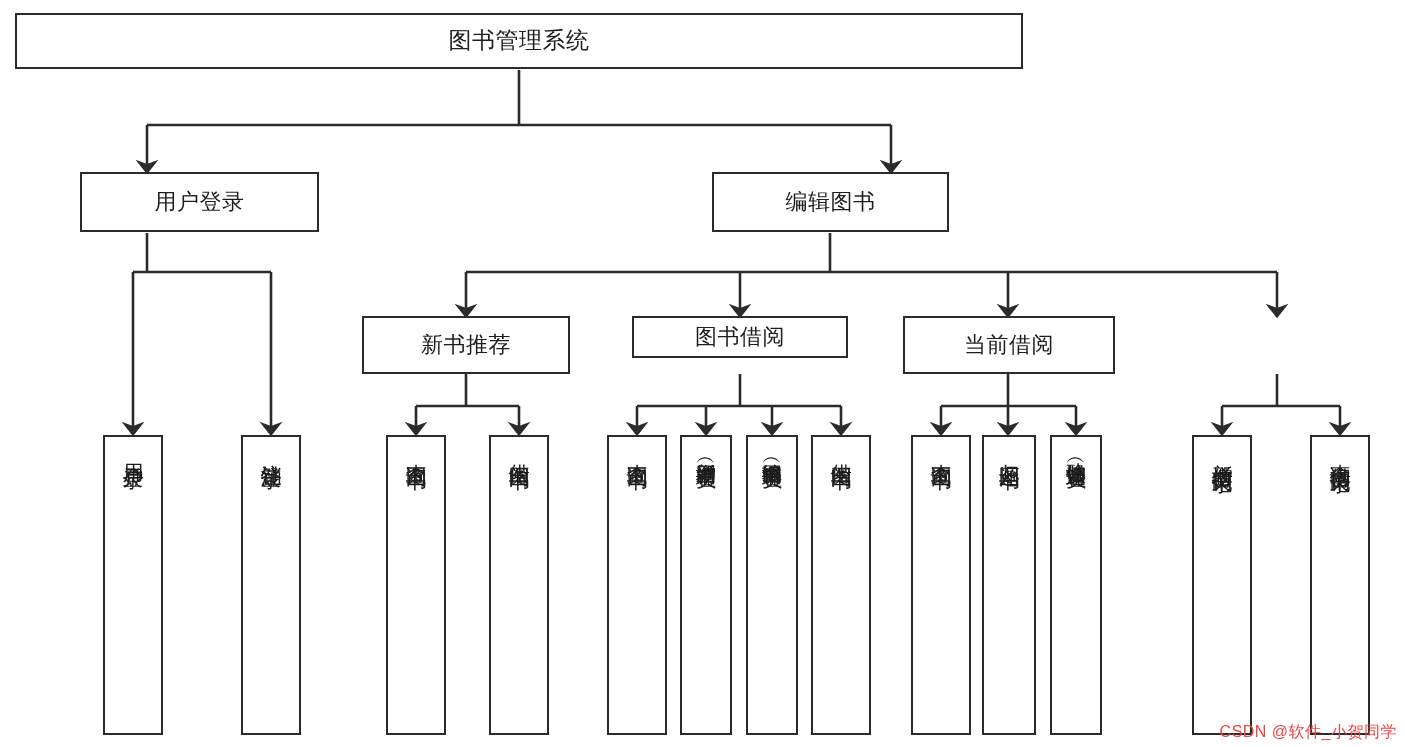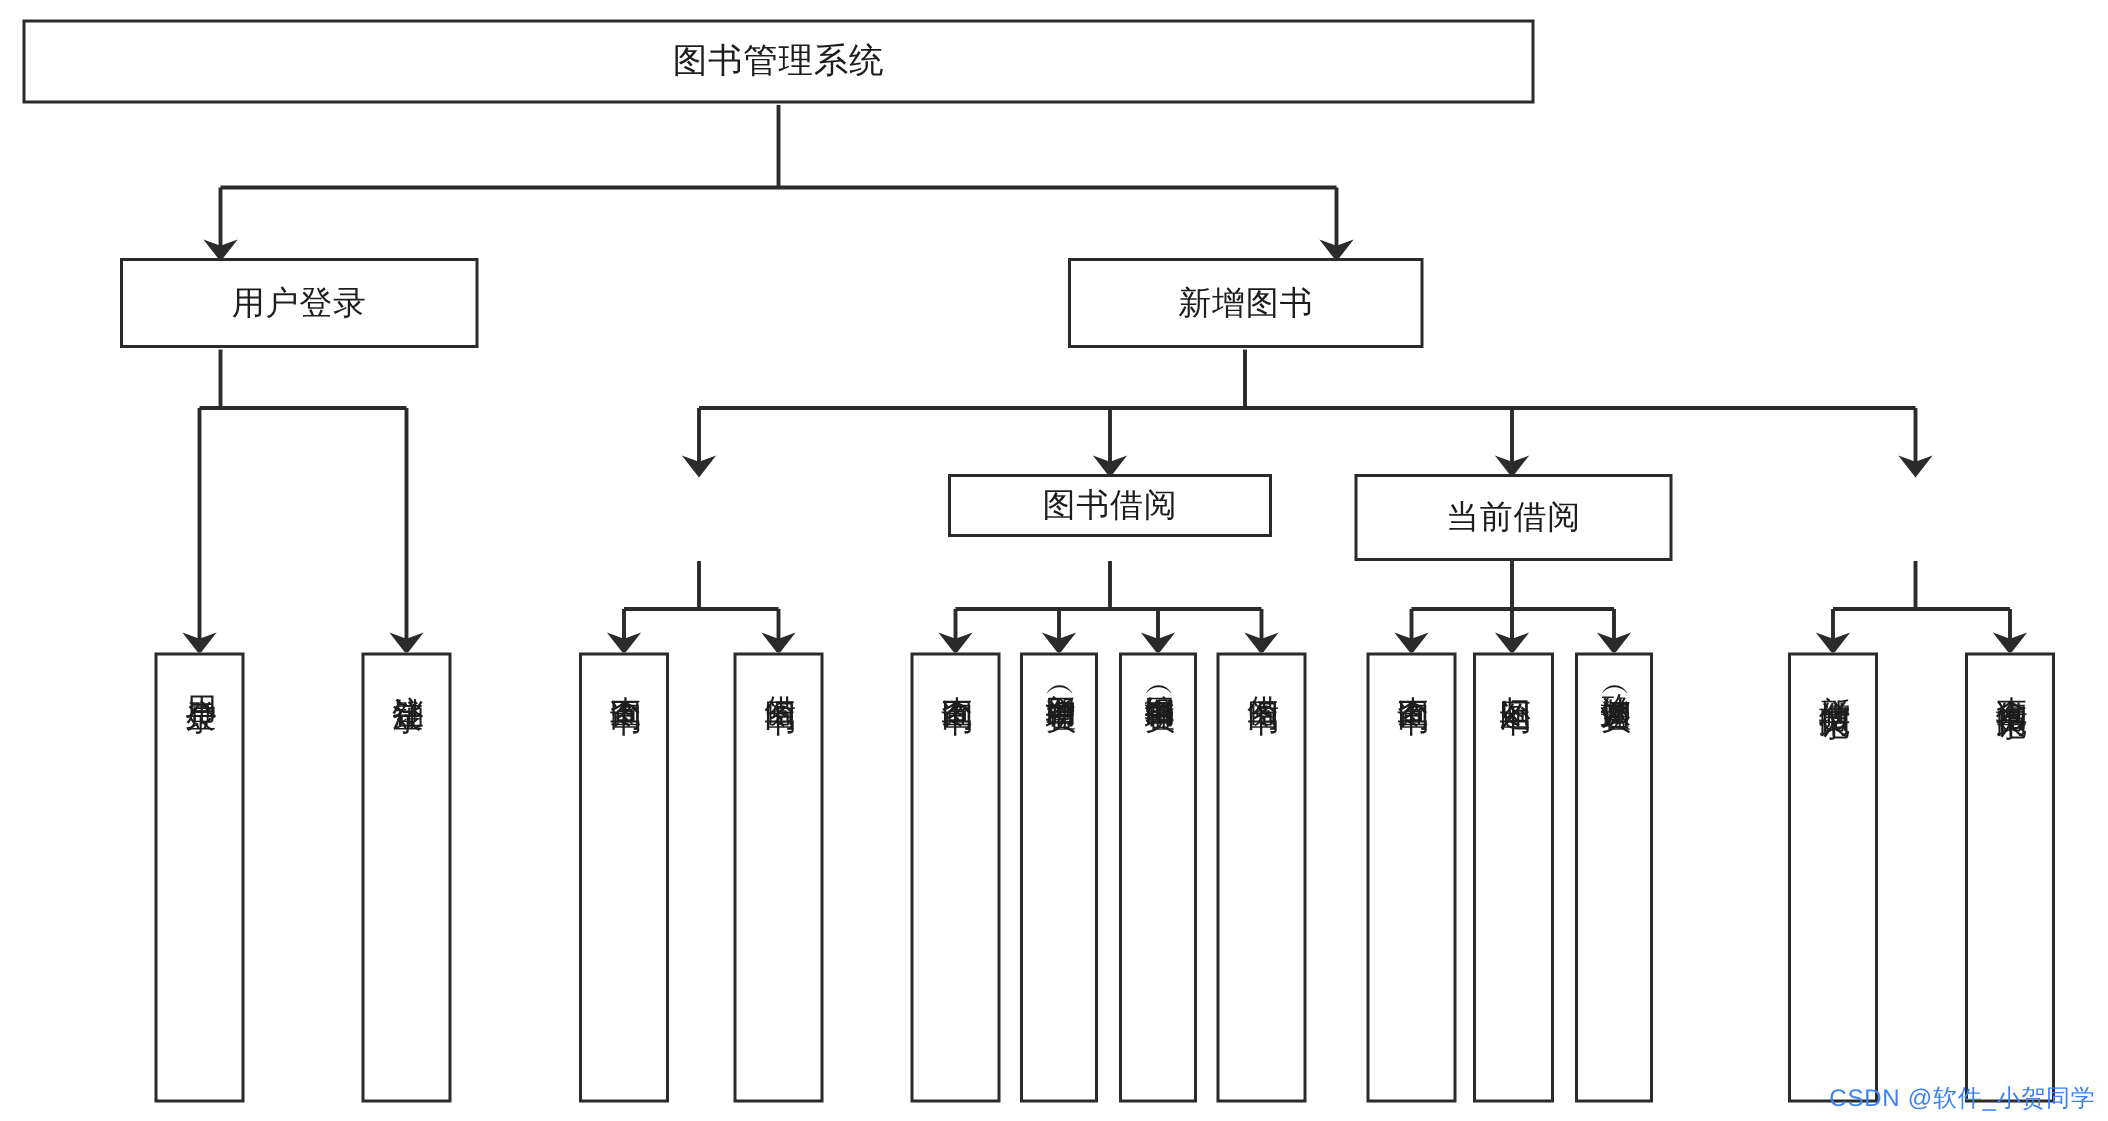--- a/index.html
+++ b/index.html
@@ -67,21 +67,21 @@
   }
   .node.vert.tall-text .node-label {
     font-size: 20px;
     letter-spacing: 1px;
   }
   .watermark {
     position: absolute;
     right: 8px;
     bottom: 4px;
     font-size: 16px;
-    color: #3b82f6;
+    color: #ef4444;
     white-space: nowrap;
     z-index: 5;
     letter-spacing: 0.5px;
     margin-left: 12px;
   }
 </style>
 </head>
 <body>
 
 <div id="diagram-root">
@@ -137,23 +137,26 @@
   </svg>
 
   <div class="node horiz root" style="left:15px; top:13px; width:1008px; height:56px;">
     <span class="node-label">图书管理系统</span>
   </div>
 
   <div class="node horiz" style="left:80px; top:172px; width:239px; height:60px;">
     <span class="node-label">用户登录</span>
   </div>
   <div class="node horiz" style="left:712px; top:172px; width:237px; height:60px;">
-    <span class="node-label">新增图书</span>
-  </div>
-
+    <span class="node-label">编辑图书</span>
+  </div>
+
+  <div class="node horiz" style="left:362px; top:316px; width:208px; height:58px;">
+    <span class="node-label">新书推荐</span>
+  </div>
   <div class="node horiz" style="left:632px; top:316px; width:216px; height:42px;">
     <span class="node-label">图书借阅</span>
   </div>
   <div class="node horiz" style="left:903px; top:316px; width:212px; height:58px;">
     <span class="node-label">当前借阅</span>
   </div>
 
   <div class="node vert" style="left:103px; top:435px; width:60px; height:300px;">
     <span class="node-label">用户登录</span>
   </div>

